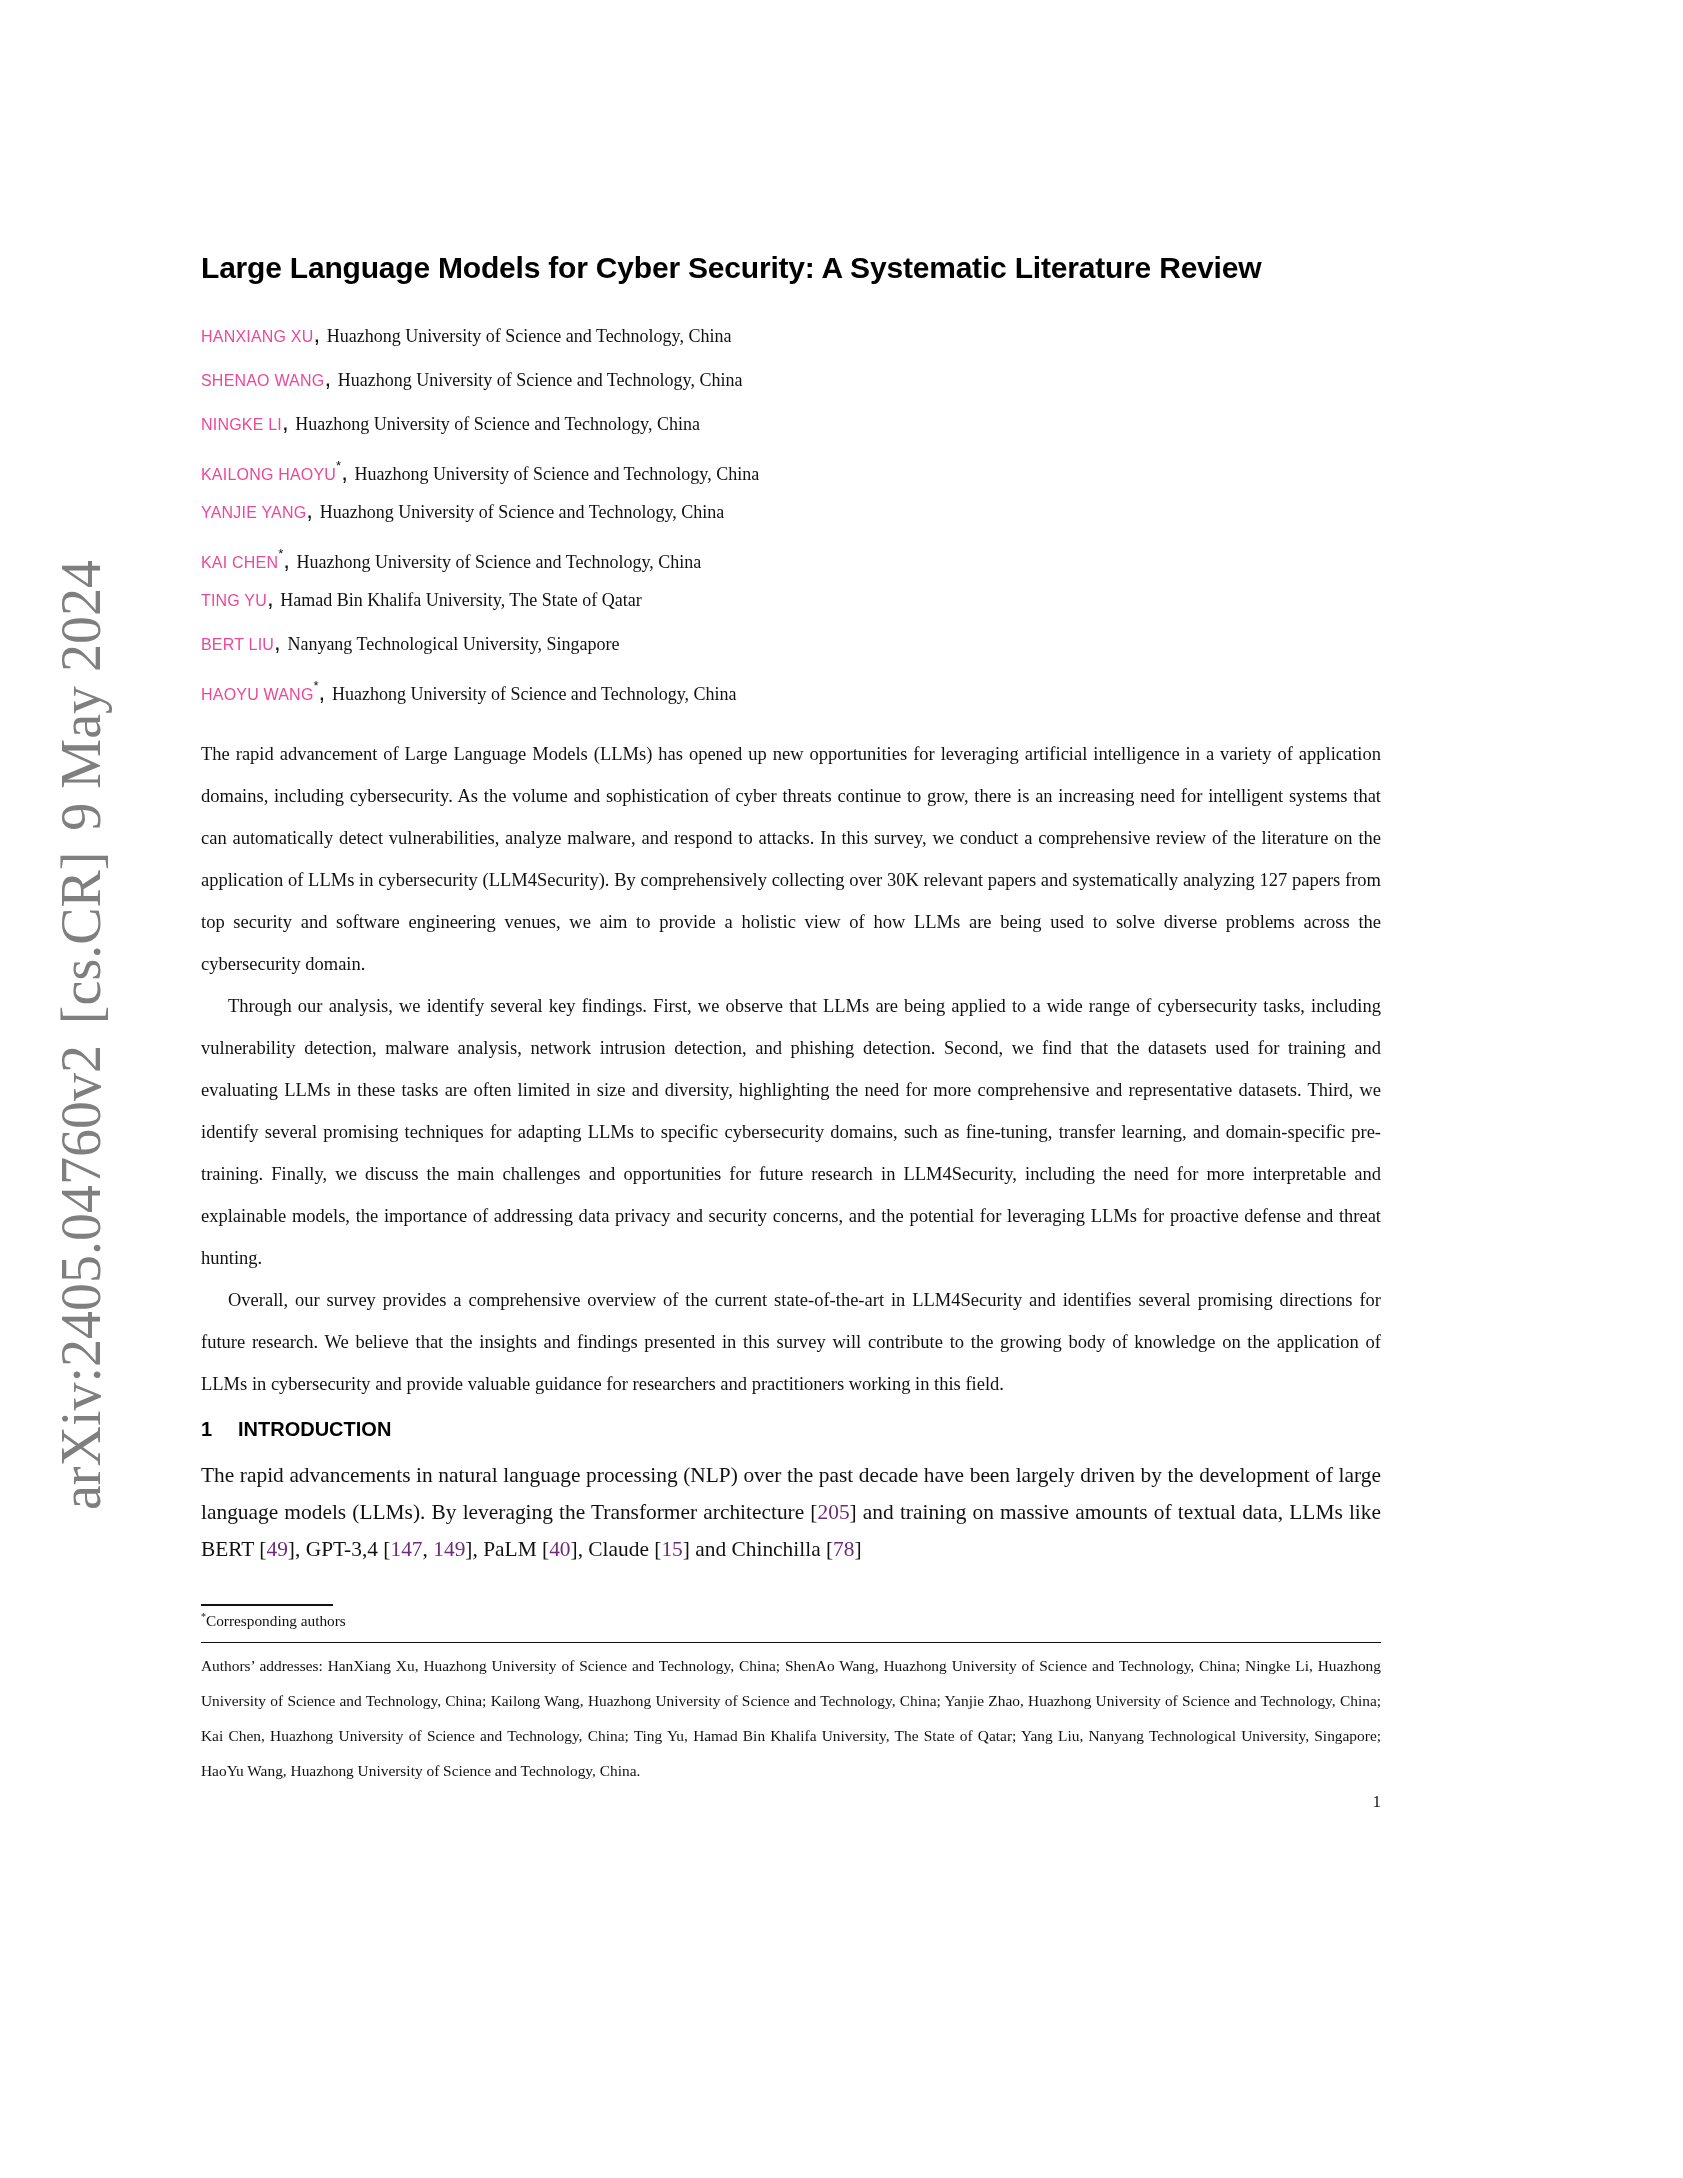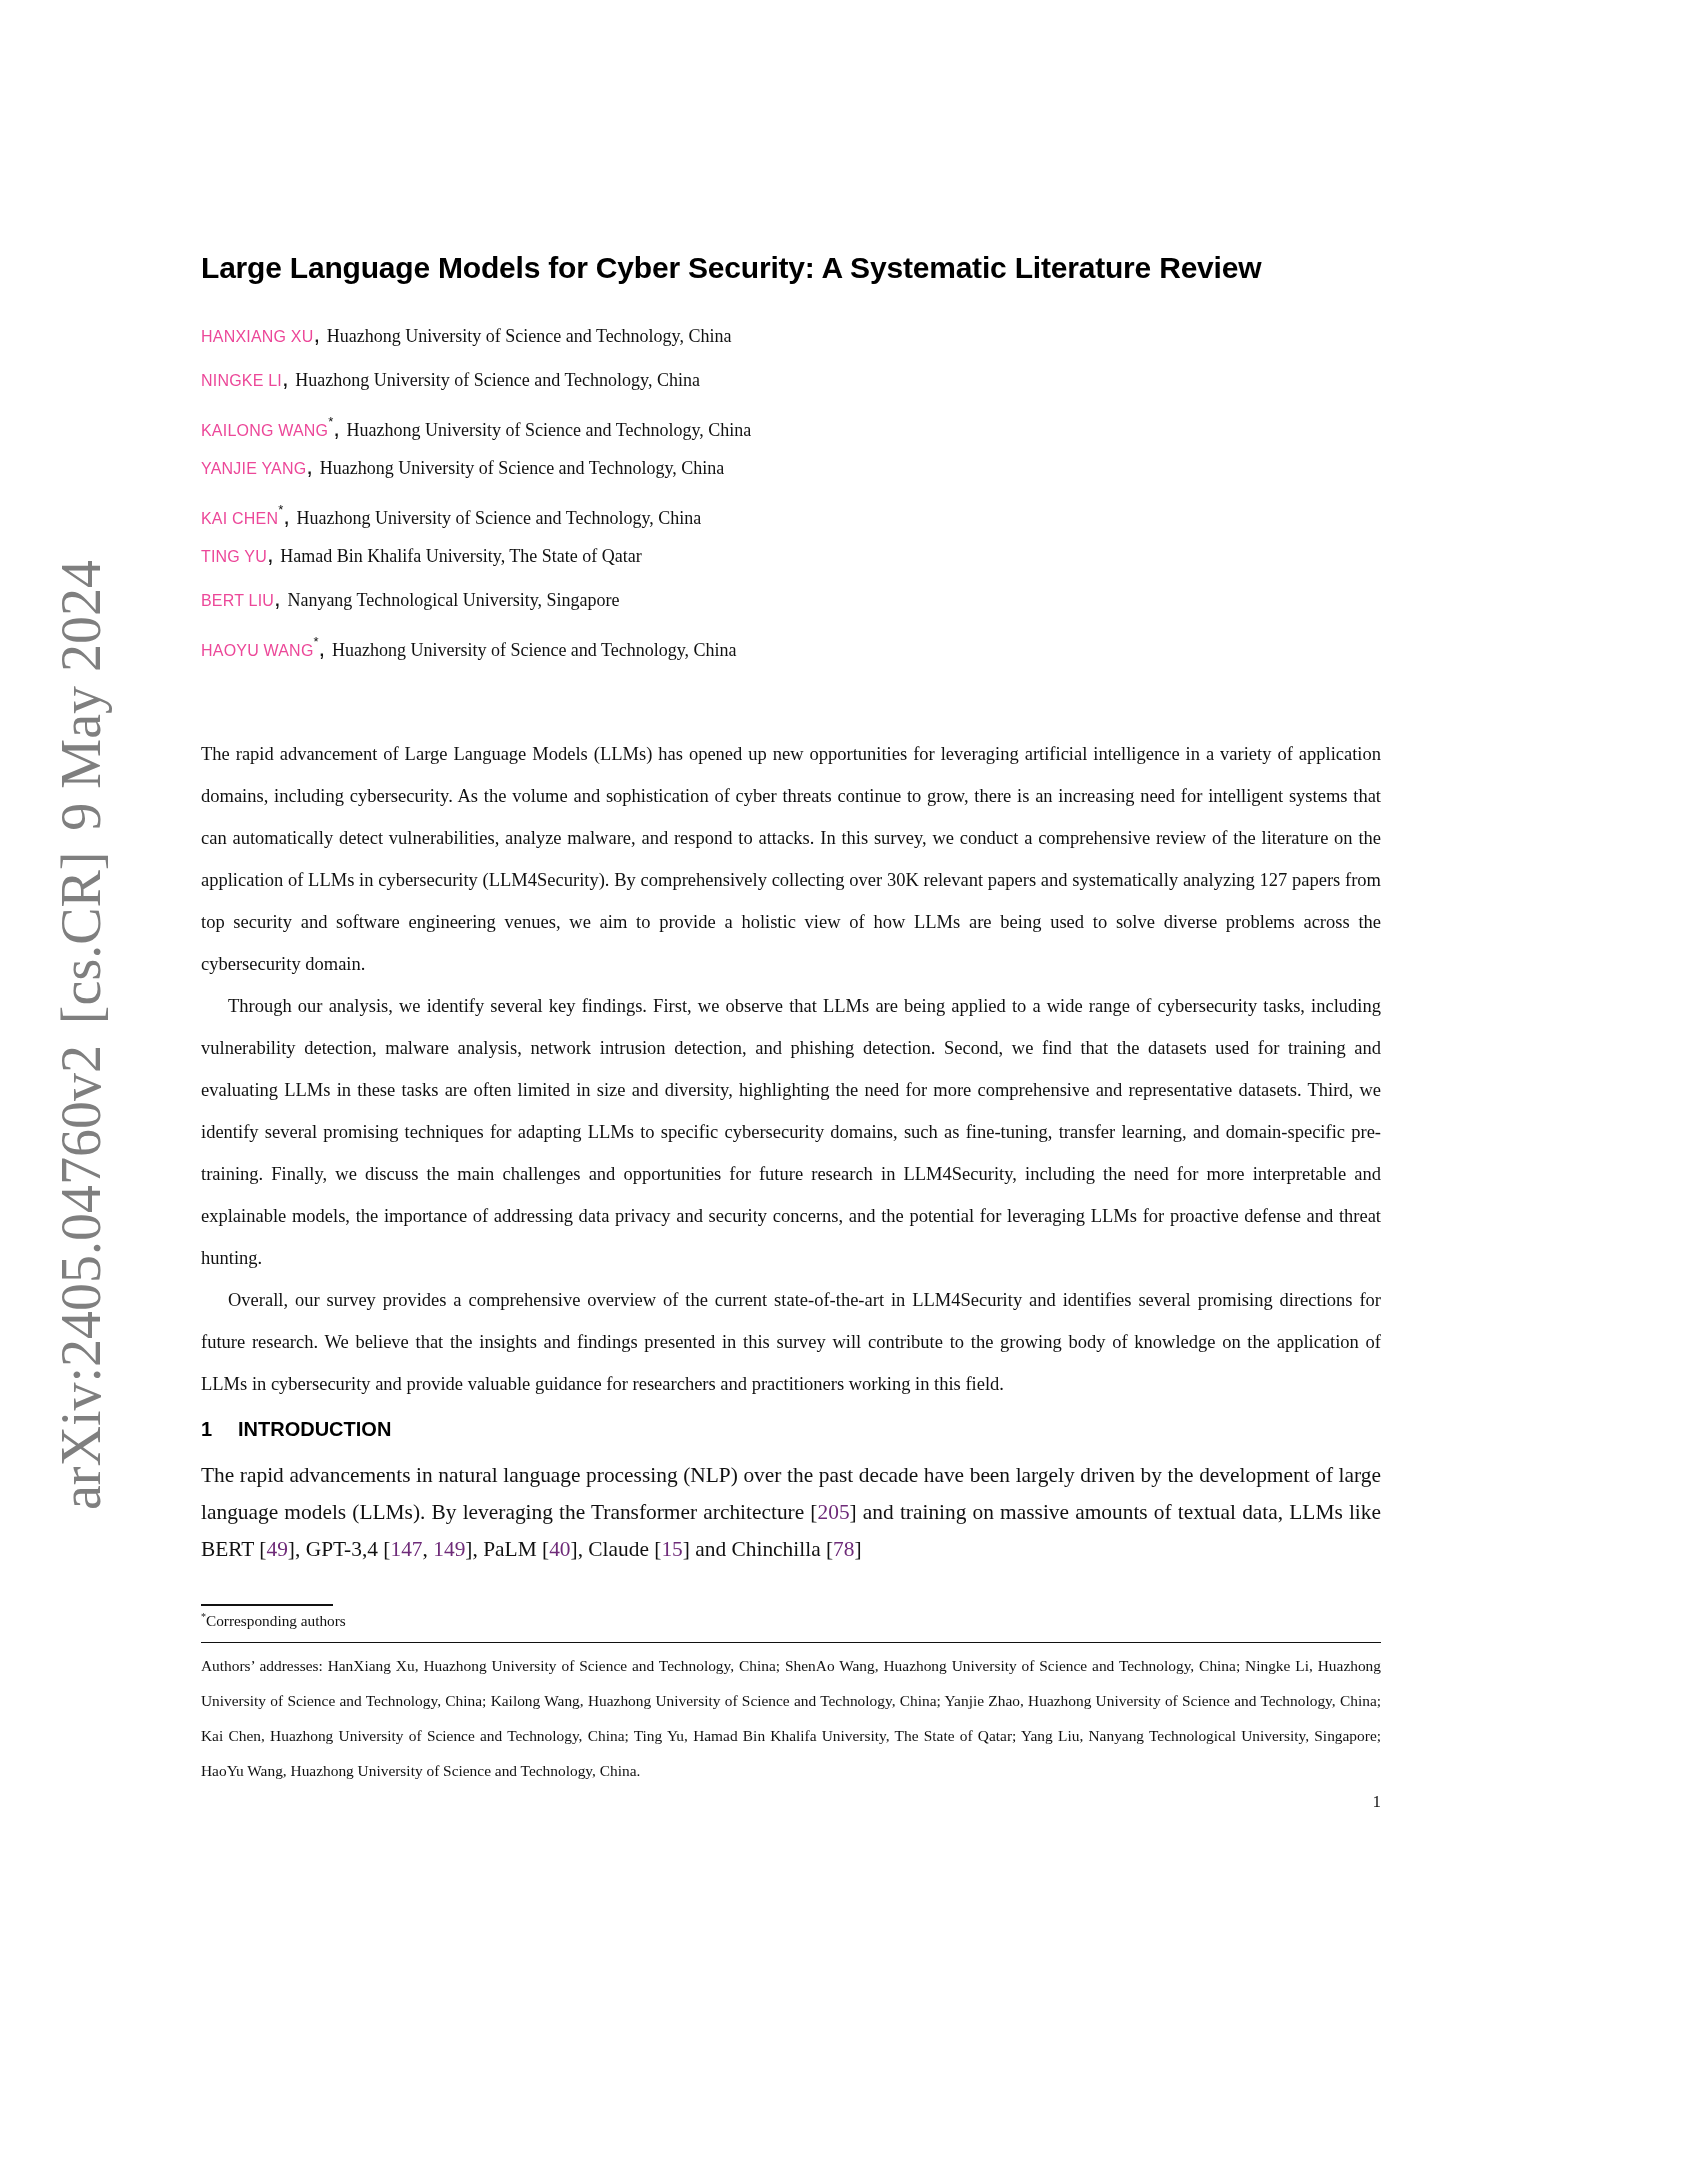--- a/index.html
+++ b/index.html
@@ -175,24 +175,27 @@
     <span>9 May 2024</span>
   </div>
 
   <h1 class="title" style="margin:0;">Large Language Models for Cyber Security: A Systematic Literature Review</h1>
 
   <div class="authors">
     <div class="author-row">
       <span class="author-name">HANXIANG XU</span><span class="author-comma">, </span><span class="author-aff">Huazhong University of Science and Technology, China</span>
     </div>
     <div class="author-row">
+      <span class="author-name">SHENAO WANG</span><span class="author-comma">, </span><span class="author-aff">Huazhong University of Science and Technology, China</span>
+    </div>
+    <div class="author-row">
       <span class="author-name">NINGKE LI</span><span class="author-comma">, </span><span class="author-aff">Huazhong University of Science and Technology, China</span>
     </div>
     <div class="author-row">
-      <span class="author-name">KAILONG WANG</span><span class="author-star">*</span><span class="author-comma">, </span><span class="author-aff">Huazhong University of Science and Technology, China</span>
+      <span class="author-name">KAILONG HAOYU</span><span class="author-star">*</span><span class="author-comma">, </span><span class="author-aff">Huazhong University of Science and Technology, China</span>
     </div>
     <div class="author-row">
       <span class="author-name">YANJIE YANG</span><span class="author-comma">, </span><span class="author-aff">Huazhong University of Science and Technology, China</span>
     </div>
     <div class="author-row">
       <span class="author-name">KAI CHEN</span><span class="author-star">*</span><span class="author-comma">, </span><span class="author-aff">Huazhong University of Science and Technology, China</span>
     </div>
     <div class="author-row">
       <span class="author-name">TING YU</span><span class="author-comma">, </span><span class="author-aff">Hamad Bin Khalifa University, The State of Qatar</span>
     </div>

